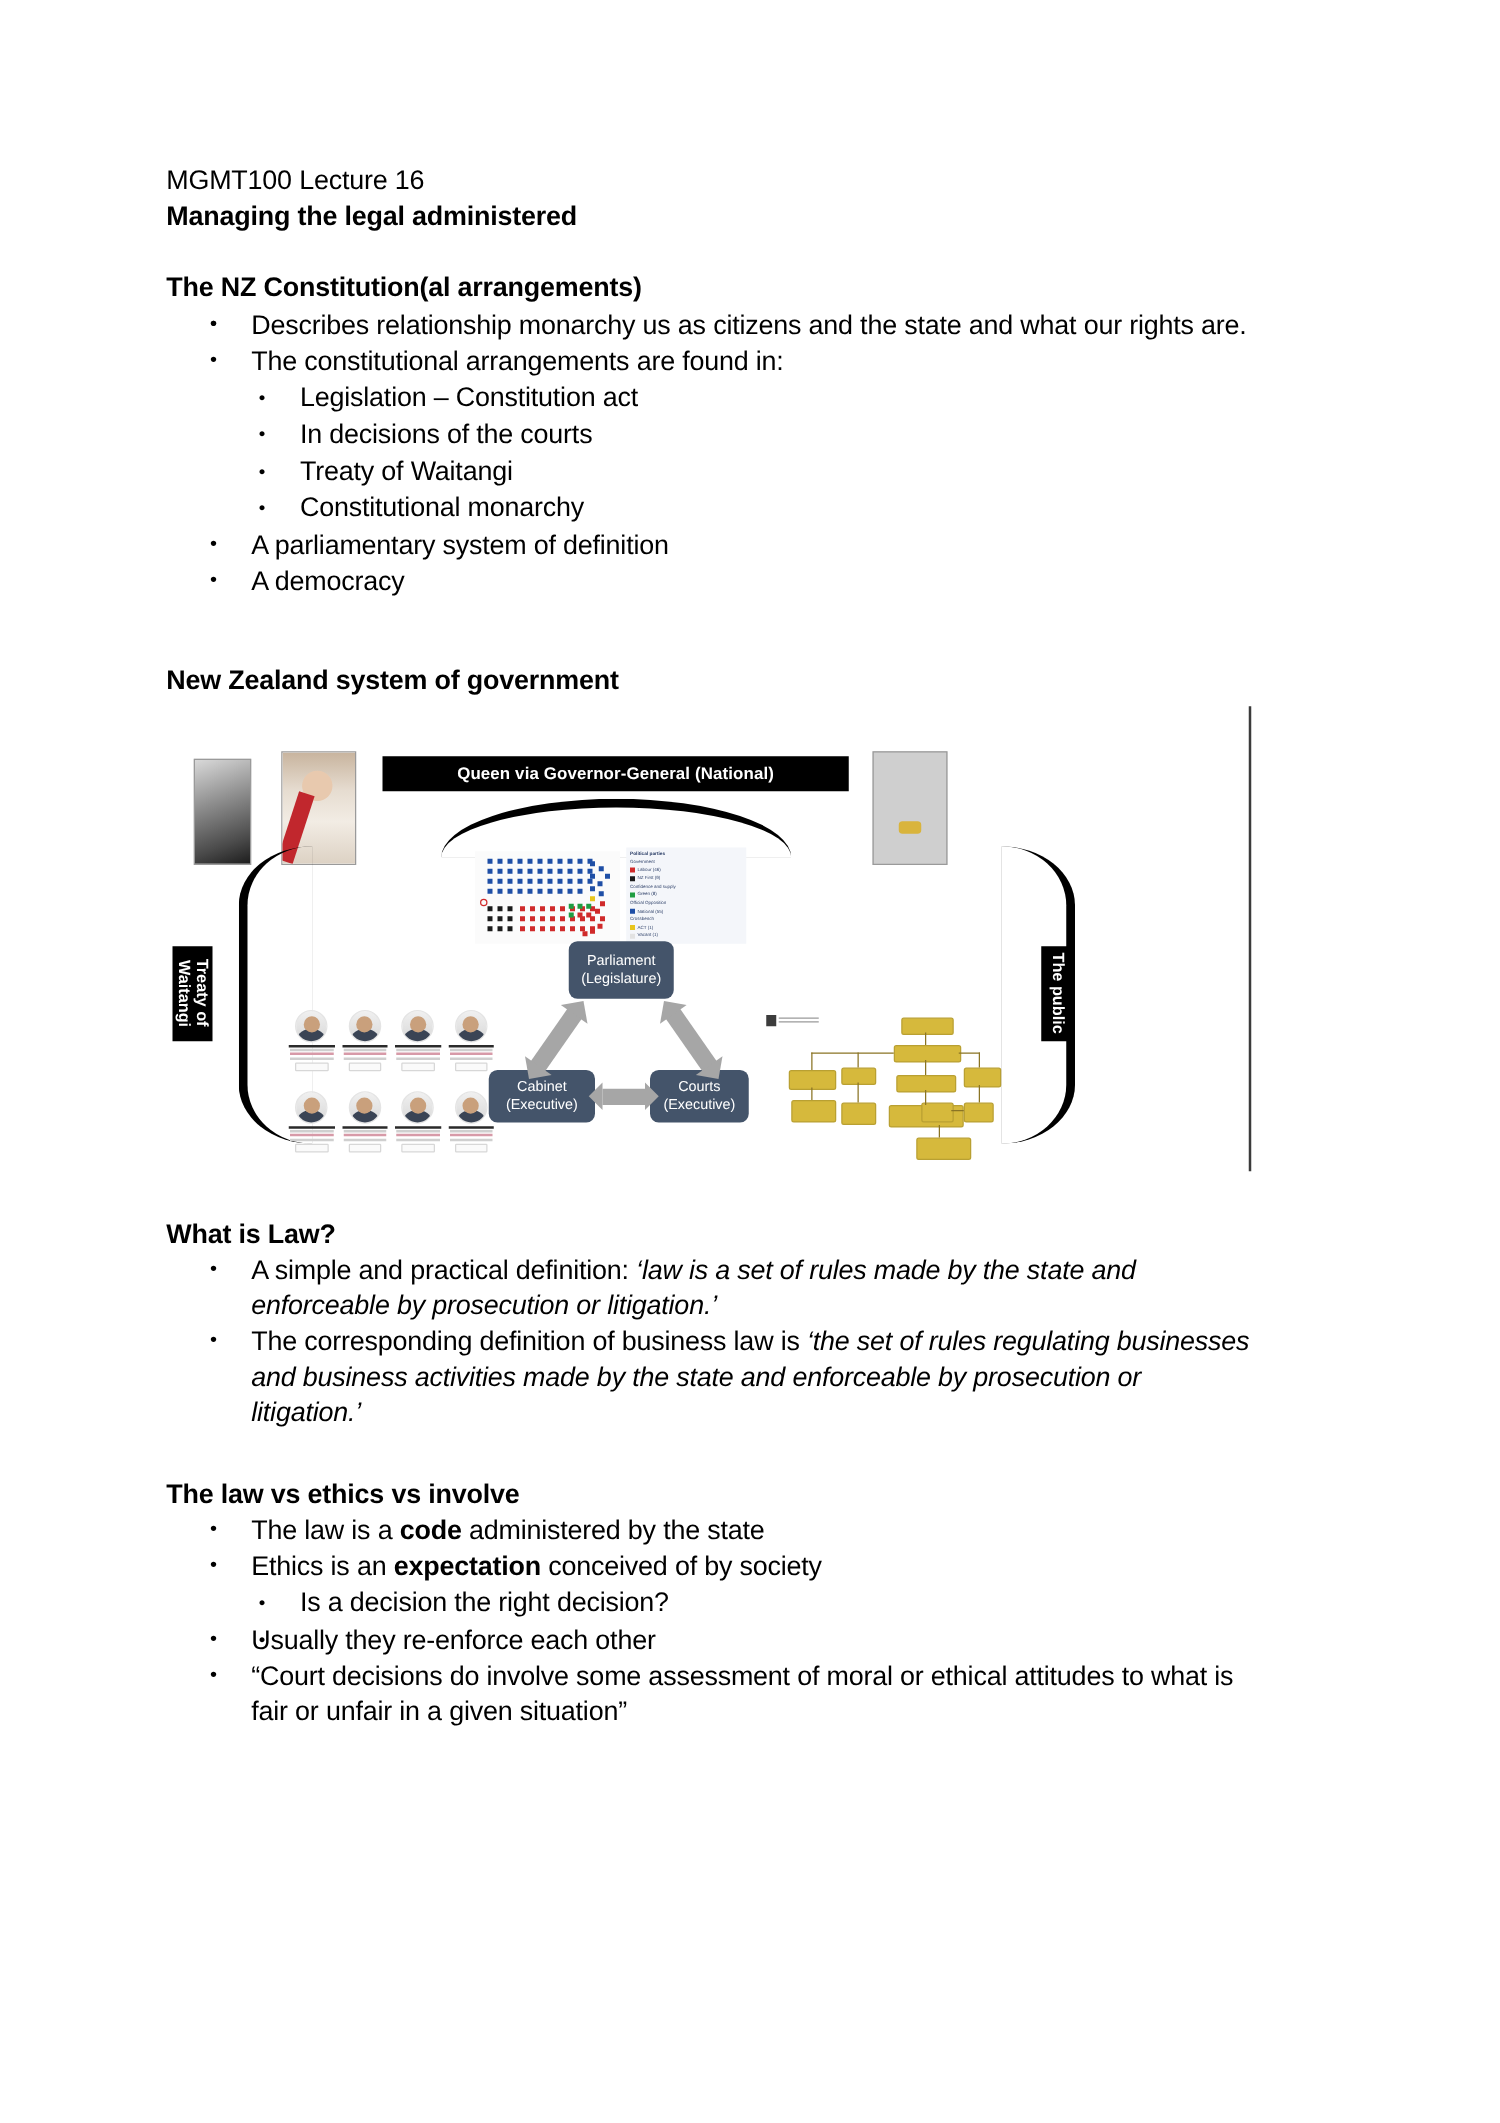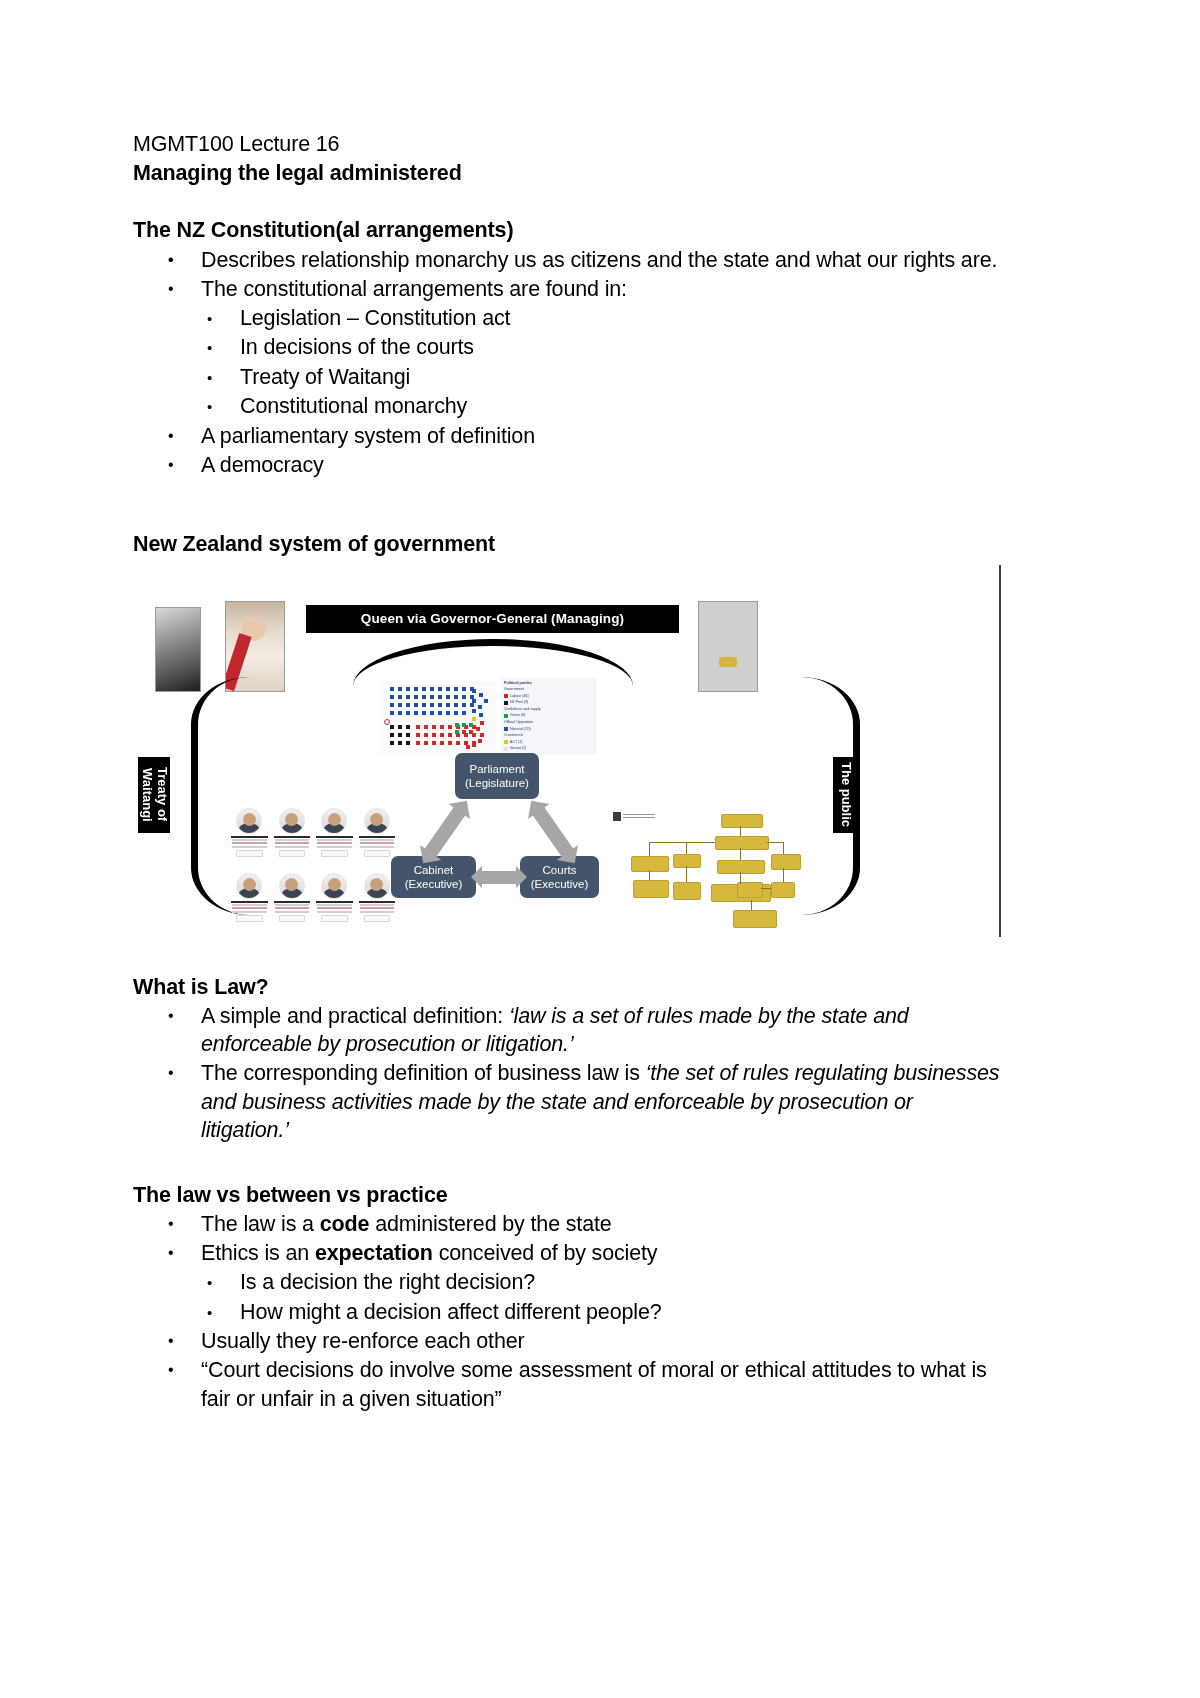--- a/index.html
+++ b/index.html
@@ -415,21 +415,21 @@
         </div>
       <div class="photo photo-queen">
           <div class="ph-bg"></div>
           <div class="sash"></div>
         </div>
       <div class="photo photo-gg">
           <div class="ph-bg"></div>
           <div class="collar"></div>
         </div>
 
-      <div class="sovereign-bar">Queen via Governor-General (Managing)</div>
+      <div class="sovereign-bar">Queen via Governor-General (National)</div>
       <div class="arc-top"></div>
 
       <div class="brace brace-left"></div>
       <div class="brace brace-right"></div>
 
       <div class="vlabel vlabel-treaty">Treaty of Waitangi</div>
       <div class="vlabel vlabel-public">The public</div>
 
       <div class="seating" id="seating">
           <span class="seat" style="left: 10px; top: 6px; background: rgb(31, 79, 166);"></span>
@@ -700,35 +700,35 @@
         <span>A simple and practical definition: </span><em class="q">‘law is a set of rules made by the state and enforceable by prosecution or litigation.’</em>
       </li>
       <li>
         <span class="bullet">•</span>
         <span>The corresponding definition of business law is </span><em class="q">‘the set of rules regulating businesses and business activities made by the state and enforceable by prosecution or litigation.’</em>
       </li>
     </ul>
 
     <div class="spacer-lg"></div>
 
-    <div class="heading">The law vs between vs practice</div>
+    <div class="heading">The law vs ethics vs involve</div>
     <ul class="lvl1">
       <li>
         <span class="bullet">•</span>
         <span>The law is a </span><strong class="b">code</strong><span> administered by the state</span>
       </li>
       <li>
         <span class="bullet">•</span>
         <span>Ethics is an </span><strong class="b">expectation</strong><span> conceived of by society</span>
       </li>
     </ul>
     <div class="sub-wrap">
       <ul class="lvl2">
         <li><span class="bullet">•</span><span>Is a decision the right decision?</span></li>
-        <li><span class="bullet">•</span><span>How might a decision affect different people?</span></li>
+        <li><span class="bullet">•</span></li>
       </ul>
     </div>
     <ul class="lvl1">
       <li><span class="bullet">•</span><span>Usually they re-enforce each other</span></li>
       <li><span class="bullet">•</span><span>“Court decisions do involve some assessment of moral or ethical attitudes to what is fair or unfair in a given situation”</span></li>
     </ul>
 
   </div>
 </div>
 

